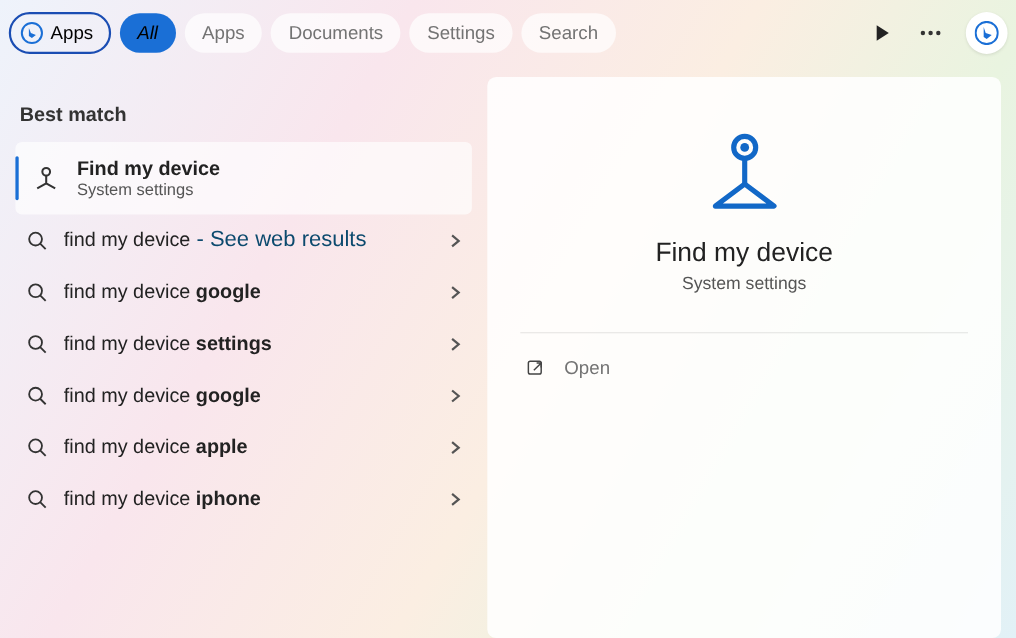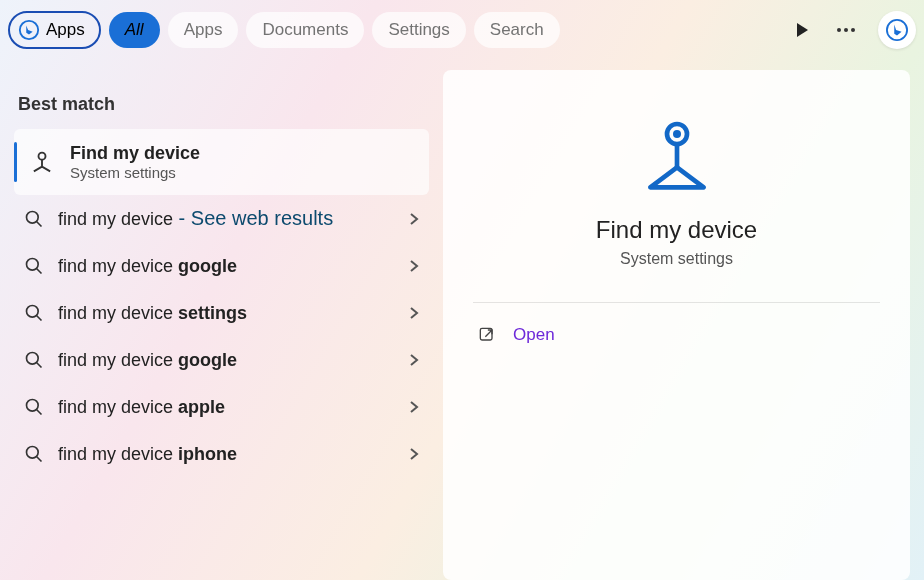--- a/index.html
+++ b/index.html
@@ -134,21 +134,21 @@
     margin: 34px 0 12px 0;
   }
   .open-row {
     align-self: stretch;
     display: flex;
     align-items: center;
     gap: 16px;
     padding: 10px 4px;
     cursor: pointer;
     font-size: 17px;
-    color: #6d28d9;
+    color: #737373;
   }
 </style>
 </head>
 <body>
 
 <div class="topbar">
   <button class="chat-btn">
     <svg width="22" height="22" viewBox="0 0 24 24">
       <circle cx="12" cy="12" r="10" fill="none" stroke="#1a6fd6" stroke-width="2"></circle>
       <path d="M9 7 L9 15 L12 17 L16 14 L11 12 Z" fill="#1a6fd6"></path>

